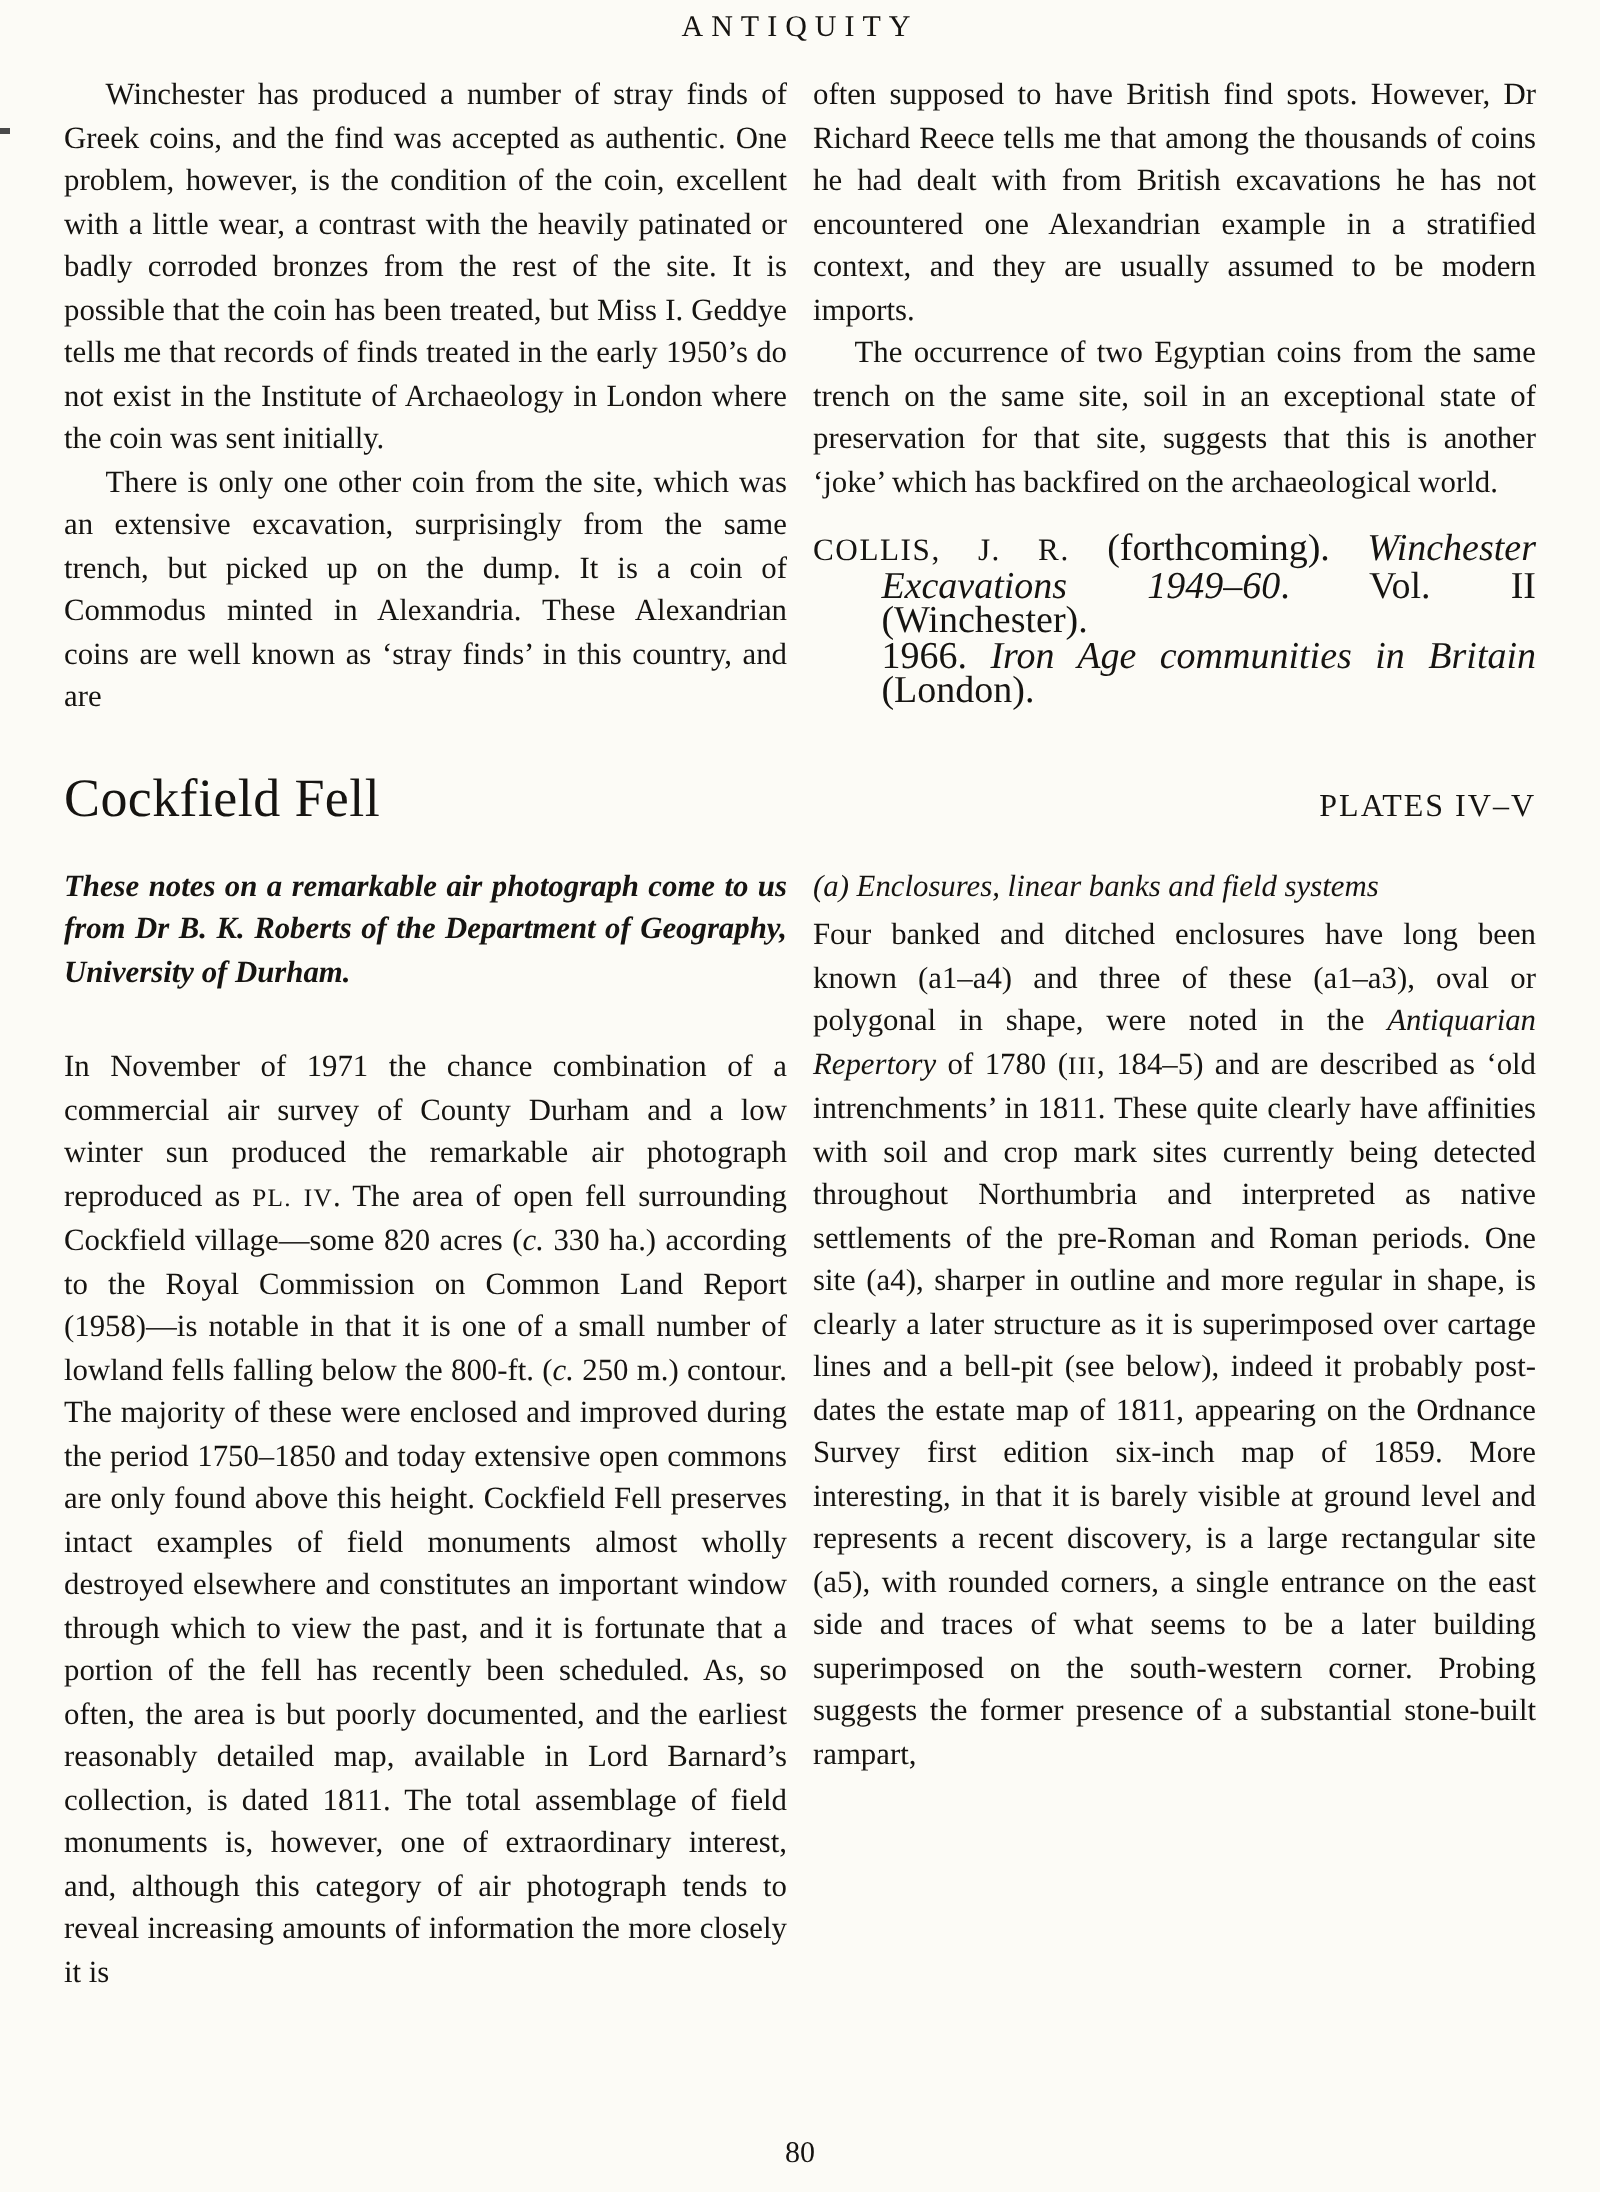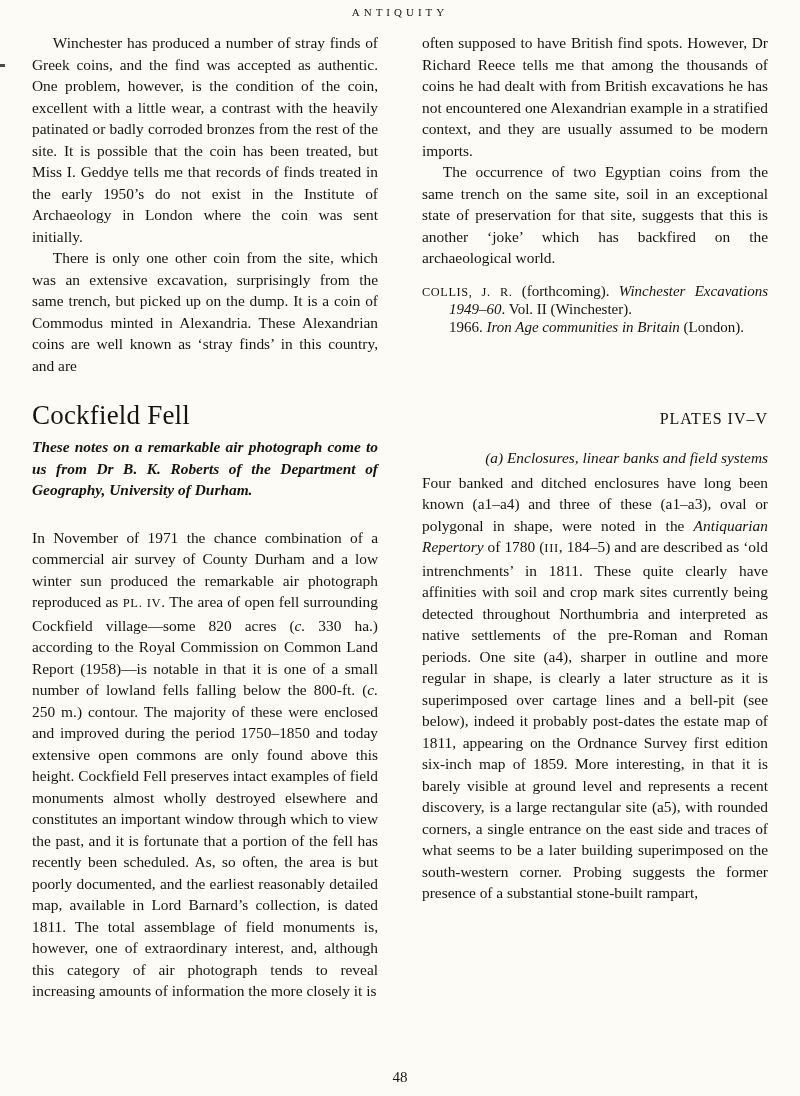--- a/index.html
+++ b/index.html
@@ -14,77 +14,76 @@
     margin: 0 auto;
     background: #fcfbf6;
     color: #161411;
     font-family: "Liberation Serif", "DejaVu Serif", serif;
     box-sizing: border-box;
     padding: 6px 32px 0 32px;
     overflow: hidden;
   }
   .running-head {
     text-align: center;
-    font-size: 11px;
+    font-size: 15px;
     letter-spacing: 4px;
     margin: 0 0 14px 0;
   }
   .scan-mark {
     position: absolute;
     left: 0;
     top: 64px;
     width: 5px;
     height: 3px;
     background: #4a4a4a;
   }
   .two-col {
     display: flex;
-    gap: 44px;
+    gap: 13px;
   }
   .col {
     flex: 1 1 0;
     min-width: 0;
   }
   .para {
     margin: 0;
     text-align: justify;
     font-size: 15.4px;
     line-height: 21.5px;
     hyphens: none;
   }
   .para.indent { text-indent: 1.35em; }
   .para.intro {
     font-style: italic;
     font-weight: 700;
     margin-bottom: 26px;
   }
   .para.subhead {
-    margin-top: 11px;
     margin-bottom: 3px;
-    text-align: right;
+    text-align: left;
   }
   .refs { margin-top: 14px; }
   .para.ref {
-    font-size: 15px;
+    font-size: 19px;
     line-height: 17.6px;
     padding-left: 1.8em;
     text-indent: -1.8em;
   }
   .para.ref.ref-cont {
     text-indent: 0;
     padding-left: 1.8em;
   }
   .it { font-style: italic; }
   .bd { font-weight: 700; }
   .sc { font-size: 0.82em; letter-spacing: 0.05em; }
   .article-heading {
     display: flex;
     justify-content: space-between;
     align-items: baseline;
-    margin: 24px 0 5px 0;
+    margin: 24px 0 18px 0;
   }
   .article-title {
     font-size: 27px;
     font-weight: 400;
     margin: 0;
     letter-spacing: 0.2px;
   }
   .plates {
     font-size: 16px;
     letter-spacing: 1px;
@@ -136,16 +135,16 @@
         <p class="para intro"><span class="it bd">These notes on a remarkable air photograph come to us from Dr B. K. Roberts of the Department of Geography, University of Durham.</span></p>
         <p class="para"><span>In November of 1971 the chance combination of a commercial air survey of County Durham and a low winter sun produced the remarkable air photograph reproduced as </span><span class="sc">PL. IV</span><span>. The area of open fell surrounding Cockfield village—some 820 acres (</span><span class="it">c.</span><span> 330 ha.) according to the Royal Commission on Common Land Report (1958)—is notable in that it is one of a small number of lowland fells falling below the 800-ft. (</span><span class="it">c.</span><span> 250 m.) contour. The majority of these were enclosed and improved during the period 1750–1850 and today extensive open commons are only found above this height. Cockfield Fell preserves intact examples of field monuments almost wholly destroyed elsewhere and constitutes an important window through which to view the past, and it is fortunate that a portion of the fell has recently been scheduled. As, so often, the area is but poorly documented, and the earliest reasonably detailed map, available in Lord Barnard’s collection, is dated 1811. The total assemblage of field monuments is, however, one of extraordinary interest, and, although this category of air photograph tends to reveal increasing amounts of information the more closely it is</span></p>
       </div>
     <div class="col">
         <p class="para subhead"><span class="it">(a) Enclosures, linear banks and field systems</span></p>
         <p class="para"><span>Four banked and ditched enclosures have long been known (a1–a4) and three of these (a1–a3), oval or polygonal in shape, were noted in the </span><span class="it">Antiquarian Repertory</span><span> of 1780 (</span><span class="sc">III</span><span>, 184–5) and are described as ‘old intrenchments’ in 1811. These quite clearly have affinities with soil and crop mark sites currently being detected throughout Northumbria and interpreted as native settlements of the pre-Roman and Roman periods. One site (a4), sharper in outline and more regular in shape, is clearly a later structure as it is superimposed over cartage lines and a bell-pit (see below), indeed it probably post-dates the estate map of 1811, appearing on the Ordnance Survey first edition six-inch map of 1859. More interesting, in that it is barely visible at ground level and represents a recent discovery, is a large rectangular site (a5), with rounded corners, a single entrance on the east side and traces of what seems to be a later building superimposed on the south-western corner. Probing suggests the former presence of a substantial stone-built rampart,</span></p>
       </div>
   </section>
 
   <div class="page-footer">
-    <span>48</span>
+    <span>80</span>
   </div>
 
 </div>
 
 </body></html>

